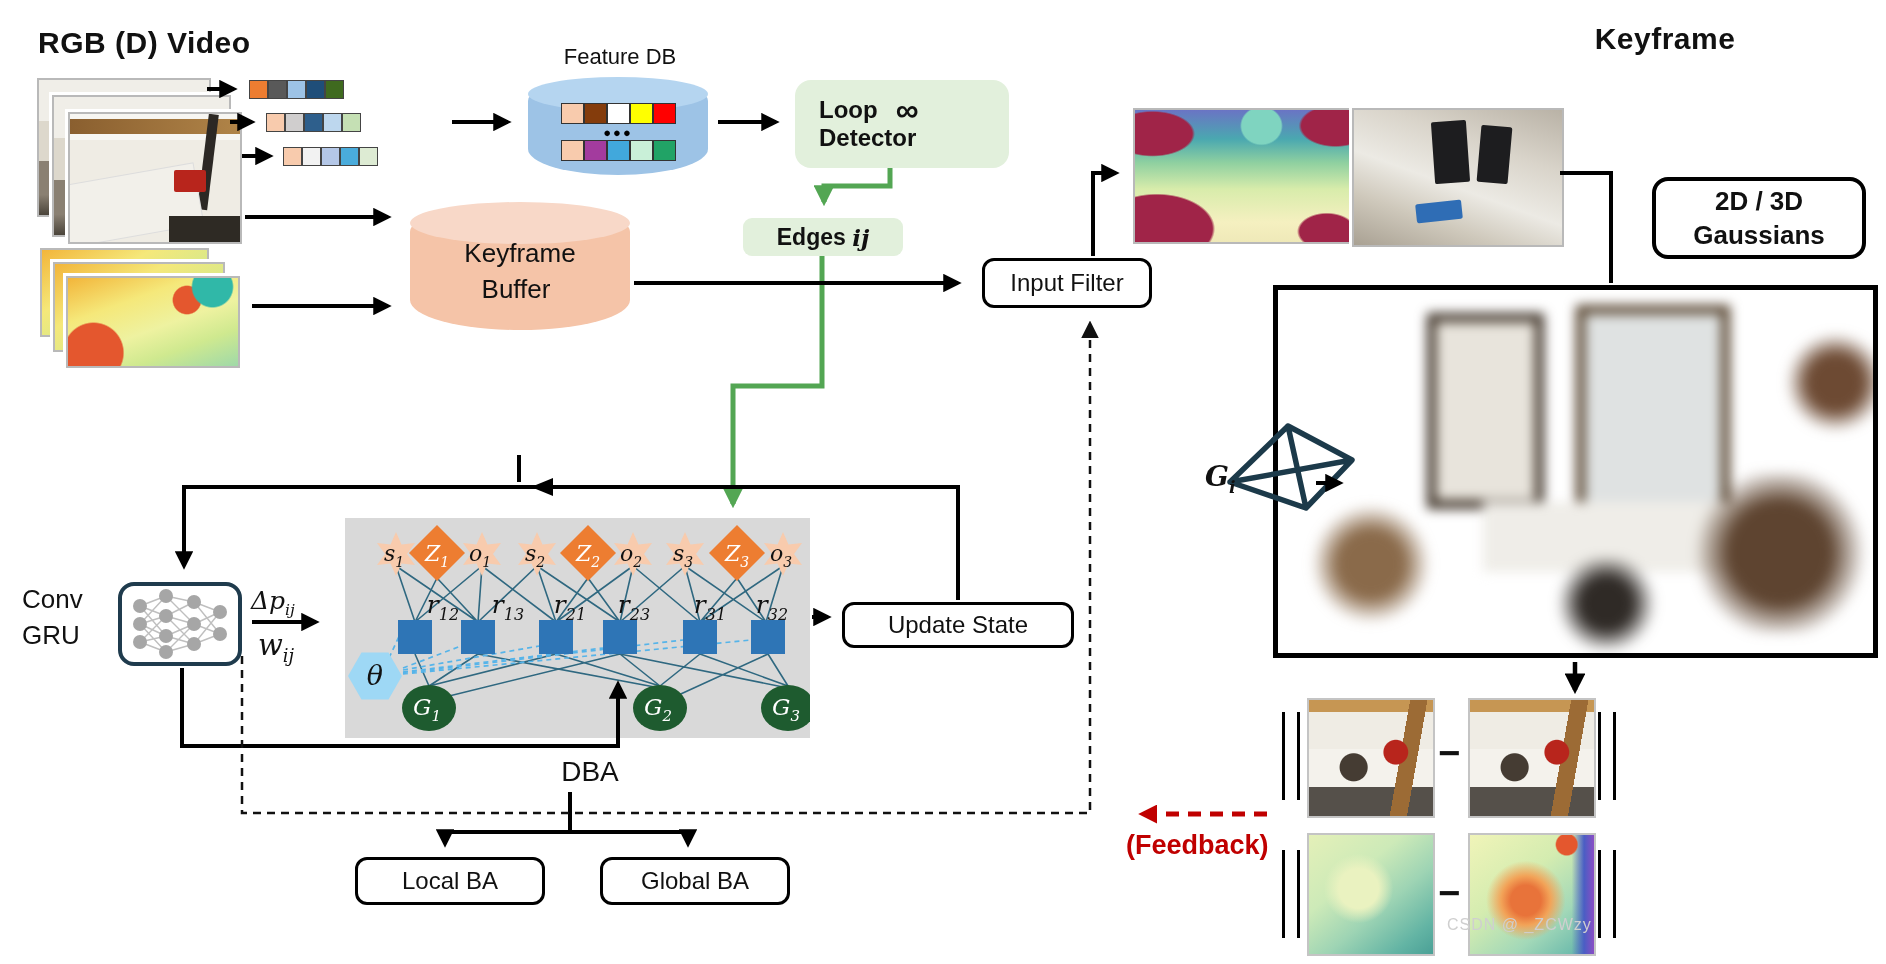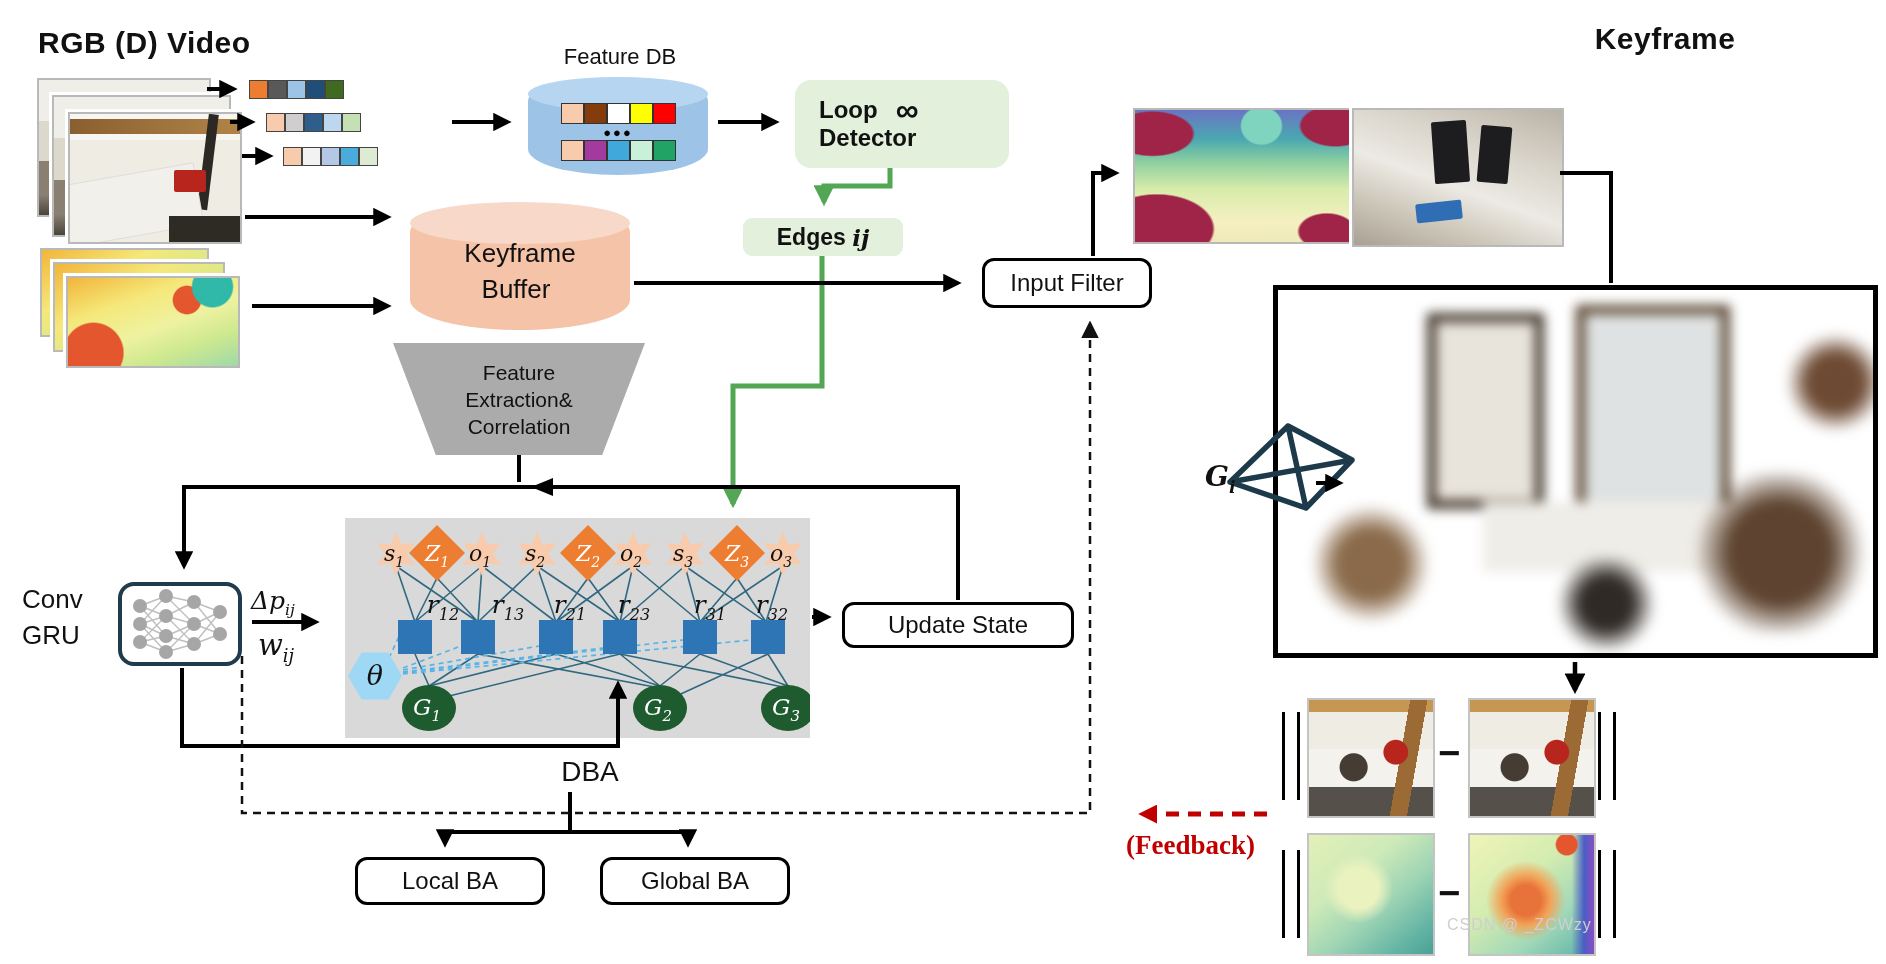--- a/index.html
+++ b/index.html
@@ -158,25 +158,20 @@
     <span>Edges</span>&nbsp;<span class="mvar">ij</span>
   </div>
 
   <div class="abs" style="left:410px;top:202px;width:220px;height:128px;">
     <div class="cyl-body" style="top: 20px; border-radius: 12px 12px 110px 110px / 10px 10px 30px 30px; background: rgb(245, 196, 168);"></div>
     <div class="cyl-top" style="top:0;height:42px;background:#F8D8C8;"></div>
     <div class="abs ctr" style="left:0;right:0;top:36px;font-size:26px;">Keyframe</div>
     <div class="abs ctr" style="left:0;right:8px;top:72px;font-size:26px;">Buffer</div>
   </div>
 
-  <div class="abs trap" style="left: 393px; top: 343px; width: 252px; height: 112px; background: rgb(171, 171, 171);">
-    <div>Feature</div>
-    <div>Extraction&amp;</div>
-    <div>Correlation</div>
-  </div>
 
   <div class="abs" style="left:22px;top:584px;font-size:26px;">Conv</div>
   <div class="abs" style="left:22px;top:620px;font-size:26px;">GRU</div>
   <div class="abs" style="left:118px;top:582px;width:124px;height:84px;border:4px solid #1F3B4D;border-radius:16px;background:#fff;box-sizing:border-box;">
     <svg width="116" height="76" viewBox="0 0 116 76">
       <g stroke="#BFBFBF" stroke-width="1.4">
         <path d="M18,20 L44,10 M18,20 L44,30 M18,20 L44,50 M18,38 L44,10 M18,38 L44,30 M18,38 L44,50 M18,38 L44,66 M18,56 L44,30 M18,56 L44,50 M18,56 L44,66"></path>
         <path d="M44,10 L72,16 M44,10 L72,38 M44,30 L72,16 M44,30 L72,38 M44,30 L72,58 M44,50 L72,38 M44,50 L72,58 M44,66 L72,58 M44,66 L72,38"></path>
         <path d="M72,16 L98,26 M72,38 L98,26 M72,38 L98,48 M72,58 L98,48 M72,16 L98,48 M72,58 L98,26"></path>
       </g>
@@ -283,20 +278,24 @@
   <div class="abs obox ctr" style="left:982px;top:258px;width:170px;height:50px;box-sizing:border-box;">
       <span>Input Filter</span>
     </div>
   <div class="abs ctr dba-label" style="left:548px;top:756px;width:84px;">DBA</div>
   <div class="abs obox ctr" style="left:355px;top:857px;width:190px;height:48px;box-sizing:border-box;">
       <span>Local BA</span>
     </div>
   <div class="abs obox ctr" style="left:600px;top:857px;width:190px;height:48px;box-sizing:border-box;">
       <span>Global BA</span>
     </div>
+  <div class="abs obox" style="left:1652px;top:177px;width:214px;height:82px;border-width:4px;border-radius:16px;box-sizing:border-box;display:flex;flex-direction:column;align-items:center;justify-content:center;font-weight:bold;font-size:26px;line-height:34px;">
+    <div>2D / 3D</div>
+    <div>Gaussians</div>
+  </div>
 
   <div class="abs frame depthmask" style="left:1133px;top:108px;width:218px;height:132px;"></div>
   <div class="abs frame office" style="left:1352px;top:108px;width:208px;height:135px;">
     <div class="mon" style="left:38%;top:8%;width:17%;height:46%;transform:rotate(-4deg);"></div>
     <div class="mon" style="left:60%;top:12%;width:15%;height:42%;transform:rotate(5deg);"></div>
     <div class="book" style="left:30%;top:68%;width:22%;height:14%;transform:rotate(-6deg);"></div>
   </div>
 
   <div class="abs bigrender" style="left:1273px;top:285px;width:605px;height:373px;box-sizing:border-box;">
     <div style="position:absolute;inset:-12px;filter:blur(6px);">
@@ -322,21 +321,21 @@
   <div class="abs minus" style="left:1438px;top:732px;">−</div>
   <div class="abs dbar" style="left:1282px;top:712px;height:88px;"></div>
   <div class="abs dbar" style="left:1598px;top:712px;height:88px;"></div>
 
   <div class="abs mini mini-depth-l" style="left:1307px;top:833px;width:124px;height:119px;"></div>
   <div class="abs mini mini-depth-r" style="left:1468px;top:833px;width:124px;height:119px;"></div>
   <div class="abs minus" style="left:1438px;top:872px;">−</div>
   <div class="abs dbar" style="left:1282px;top:850px;height:88px;"></div>
   <div class="abs dbar" style="left:1598px;top:850px;height:88px;"></div>
 
-  <div class="abs feedback" style="left:1126px;top:830px;font-family:Liberation Serif, serif;">(Feedback)</div>
+  <div class="abs feedback" style="left:1126px;top:830px;">(Feedback)</div>
 
   <div class="abs watermark" style="left:1447px;top:916px;">CSDN @ _ZCWzy</div>
 
   <svg class="abs" style="left:0;top:0;pointer-events:none;" width="1886" height="964" viewBox="0 0 1886 964">
     <defs>
       <marker id="ab" viewBox="0 0 10 10" refX="8" refY="5" markerWidth="4.6" markerHeight="4.6" orient="auto-start-reverse" markerUnits="strokeWidth">
           <path d="M0,0L10,5L0,10z" fill="#000"></path>
         </marker>
       <marker id="ad" viewBox="0 0 10 10" refX="8" refY="5" markerWidth="7" markerHeight="7" orient="auto-start-reverse" markerUnits="strokeWidth">
           <path d="M0,0L10,5L0,10z" fill="#111"></path>

